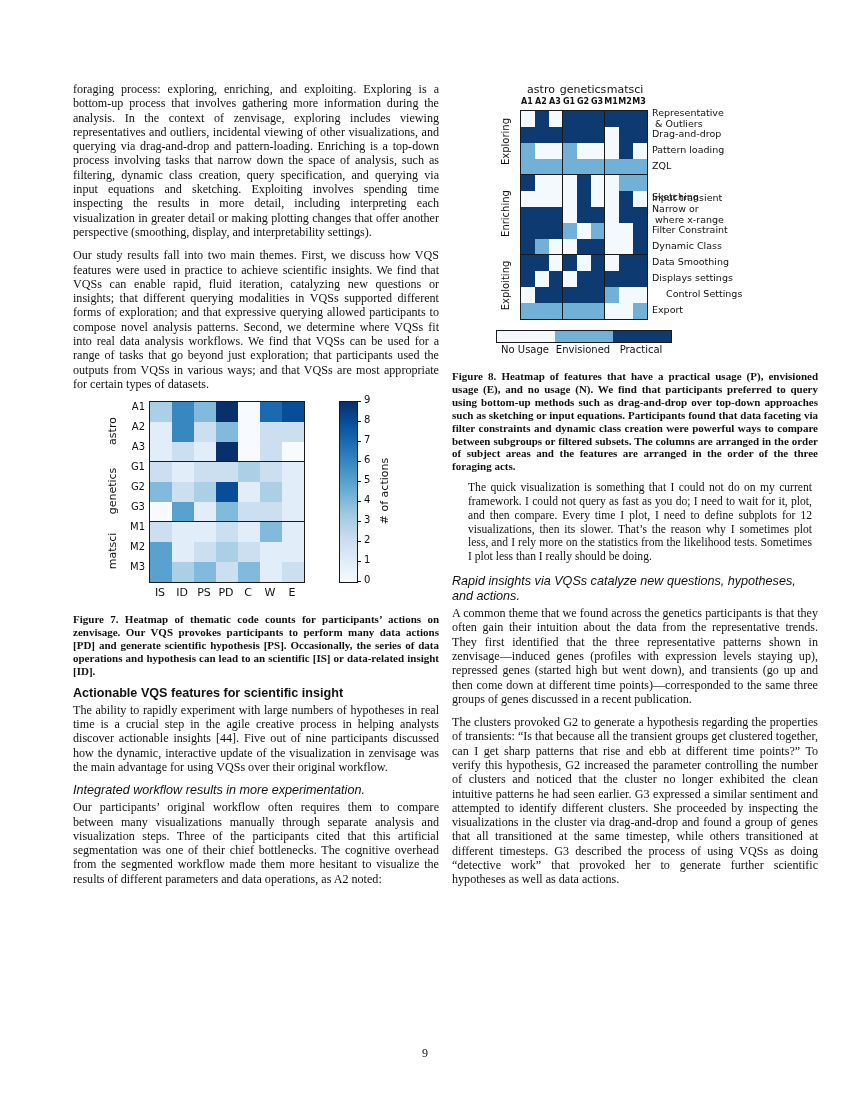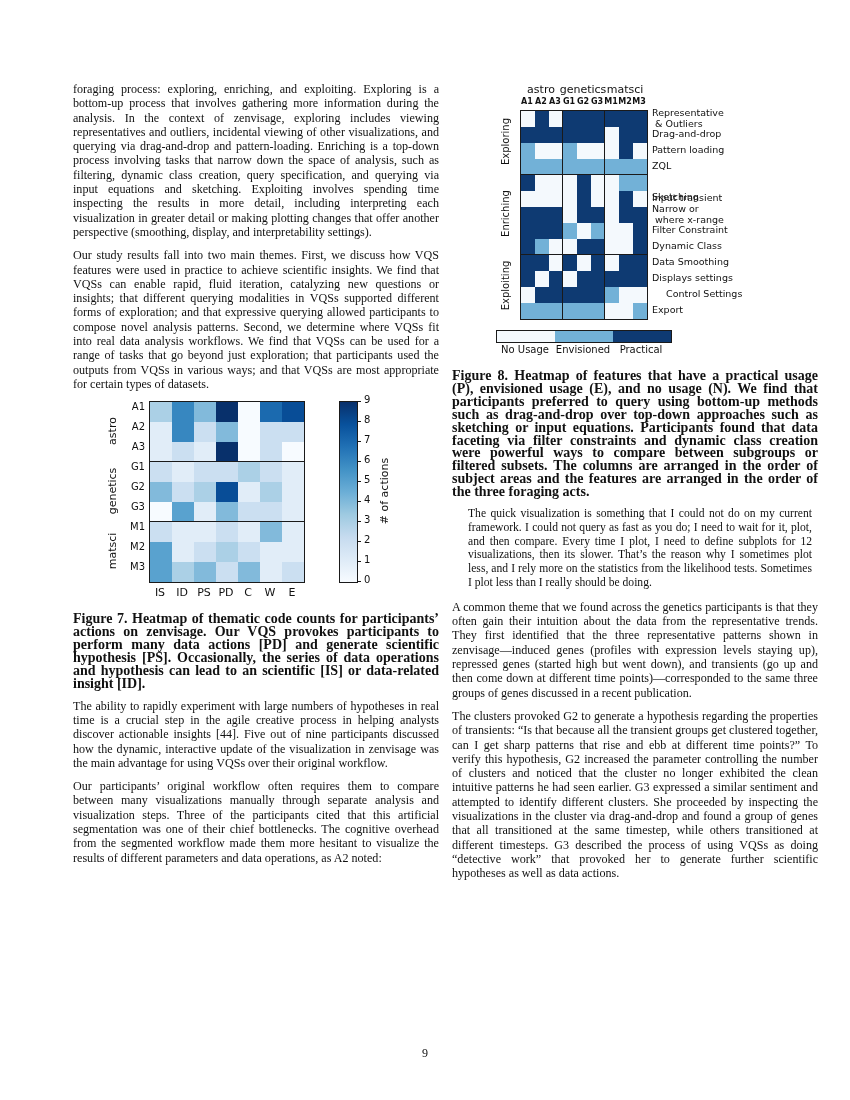--- a/index.html
+++ b/index.html
@@ -2,21 +2,21 @@
 <html><head>
 <meta charset="utf-8">
 <style>
   html,body{margin:0;padding:0;background:#888;}
   .page{position:relative;width:850px;height:1100px;background:#ffffff;margin:0 auto;overflow:hidden;
         font-family:"Liberation Serif","DejaVu Serif",serif;color:#111;}
   .col{position:absolute;top:82px;width:366px;}
   .col-left{left:73px;}
   .col-right{left:452px;}
   .para{font-size:12.1px;line-height:14.3px;text-align:justify;margin:0 0 9px 0;}
-  .caption{font-weight:bold;font-size:14px;line-height:12.9px;text-align:justify;margin:2px 0 8px 0;}
+  .caption{font-weight:bold;font-size:11px;line-height:12.9px;text-align:justify;margin:2px 0 8px 0;}
   .sec-head{font-family:"Liberation Sans","DejaVu Sans",sans-serif;font-weight:bold;font-size:12.6px;margin:6px 0 3px 0;}
   .subsec-head{font-family:"Liberation Sans","DejaVu Sans",sans-serif;font-style:italic;font-size:12.6px;line-height:15px;margin:8px 0 2px 0;}
   .quote{font-size:11.6px;line-height:13.8px;text-align:justify;margin:0 6px 10px 16px;}
   .page-number{position:absolute;top:1046px;left:0;right:0;text-align:center;font-size:12px;}
 
   
   .fig7{position:relative;width:310px;height:204px;margin:10px 0 8px 30px;}
   .f7-grid{position:absolute;left:46px;top:0;width:154px;height:180px;border:1.6px solid #1a1a1a;}
   .f7-cell{position:absolute;width:22px;height:20px;}
   .f7-sep{position:absolute;left:-1px;width:156px;height:0;border-top:1.6px solid #1a1a1a;}
@@ -167,22 +167,24 @@
         <div class="f7-tick" style="top: 33px;">7</div>
         <div class="f7-tickmark" style="top: 20px;"></div>
         <div class="f7-tick" style="top: 13px;">8</div>
         <div class="f7-tickmark" style="top: 0px;"></div>
         <div class="f7-tick" style="top: -7px;">9</div>
         <div class="f7-cbarlab"># of actions</div>
       </div>
 
     <p class="caption">Figure 7.  Heatmap of thematic code counts for participants’ actions on zenvisage.  Our VQS provokes participants to perform many data actions [PD] and generate scientific hypothesis [PS]. Occasionally, the series of data operations and hypothesis can lead to an scientific [IS] or data-related insight [ID].</p>
 
+    <div class="sec-head">Actionable VQS features for scientific insight</div>
     <p class="para">The ability to rapidly experiment with large numbers of hypotheses in real time is a crucial step in the agile creative process in helping analysts discover actionable insights [44]. Five out of nine participants discussed how the dynamic, interactive update of the visualization in zenvisage was the main advantage for using VQSs over their original workflow.</p>
 
+    <div class="subsec-head">Integrated workflow results in more experimentation.</div>
     <p class="para">Our participants’ original workflow often requires them to compare between many visualizations manually through separate analysis and visualization steps.  Three of the participants cited that this artificial segmentation was one of their chief bottlenecks. The cognitive overhead from the segmented workflow made them more hesitant to visualize the results of different parameters and data operations, as A2 noted:</p>
   </div>
 
   <div class="col col-right">
     <div class="fig8">
         <div class="f8-grid">
           <div class="f8-cell" style="left: 0px; top: 0px; background: rgb(244, 249, 253);"></div>
           <div class="f8-cell" style="left: 14px; top: 0px; background: rgb(14, 58, 114);"></div>
           <div class="f8-cell" style="left: 28px; top: 0px; background: rgb(244, 249, 253);"></div>
           <div class="f8-cell" style="left: 42px; top: 0px; background: rgb(14, 58, 114);"></div>
@@ -342,18 +344,19 @@
         <div class="f8-leglab" style="left: 32px;">No Usage</div>
         <div class="f8-leglab" style="left: 90px;">Envisioned</div>
         <div class="f8-leglab" style="left: 148px;">Practical</div>
       </div>
 
     <p class="caption">Figure 8.  Heatmap of features that have a practical usage (P), envisioned usage (E), and no usage (N). We find that participants preferred to query using bottom-up methods such as drag-and-drop over top-down approaches such as sketching or input equations.  Participants found that data faceting via filter constraints and dynamic class creation were powerful ways to compare between subgroups or filtered subsets.  The columns are arranged in the order of subject areas and the features are arranged in the order of the three foraging acts.</p>
 
     <p class="quote">The quick visualization is something that I could not do on my current framework.  I could not query as fast as you do; I need to wait for it, plot, and then compare. Every time I plot, I need to define subplots for 12 visualizations, then its slower. That’s the reason why I sometimes plot less, and I rely more on the statistics from the likelihood tests. Sometimes I plot less than I really should be doing.</p>
 
 
+    <div class="subsec-head">Rapid insights via VQSs catalyze new questions, hypotheses, and actions.</div>
     <p class="para">A common theme that we found across the genetics participants is that they often gain their intuition about the data from the representative trends. They first identified that the three representative patterns shown in zenvisage—induced genes (profiles with expression levels staying up), repressed genes (started high but went down), and transients (go up and then come down at different time points)—corresponded to the same three groups of genes discussed in a recent publication.</p>
     <p class="para">The clusters provoked G2 to generate a hypothesis regarding the properties of transients: “Is that because all the transient groups get clustered together, can I get sharp patterns that rise and ebb at different time points?” To verify this hypothesis, G2 increased the parameter controlling the number of clusters and noticed that the cluster no longer exhibited the clean intuitive patterns he had seen earlier. G3 expressed a similar sentiment and attempted to identify different clusters.  She proceeded by inspecting the visualizations in the cluster via drag-and-drop and found a group of genes that all transitioned at the same timestep, while others transitioned at different timesteps. G3 described the process of using VQSs as doing “detective work” that provoked her to generate further scientific hypotheses as well as data actions.</p>
   </div>
 
   <div class="page-number">9</div>
 </div>
 
 </body></html>

